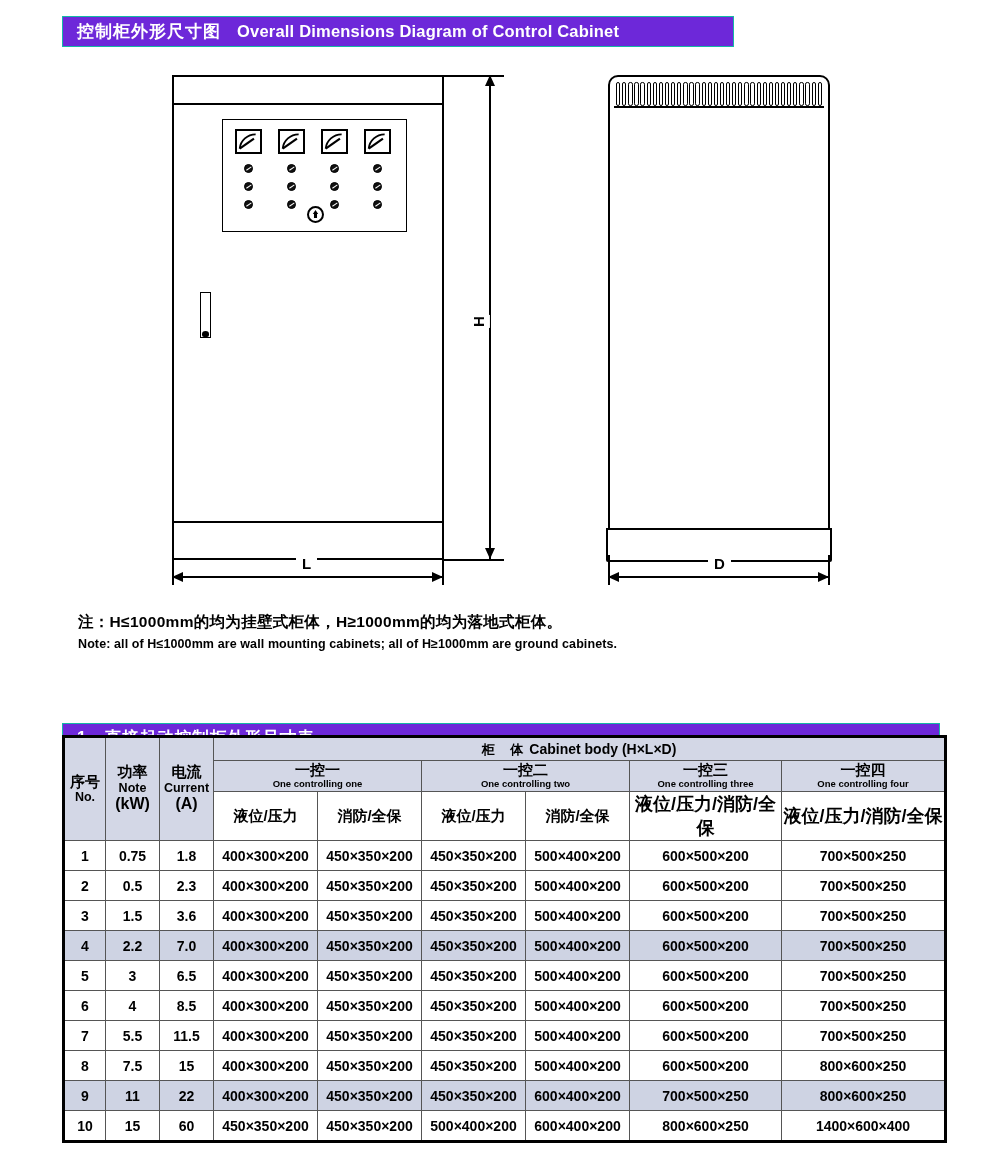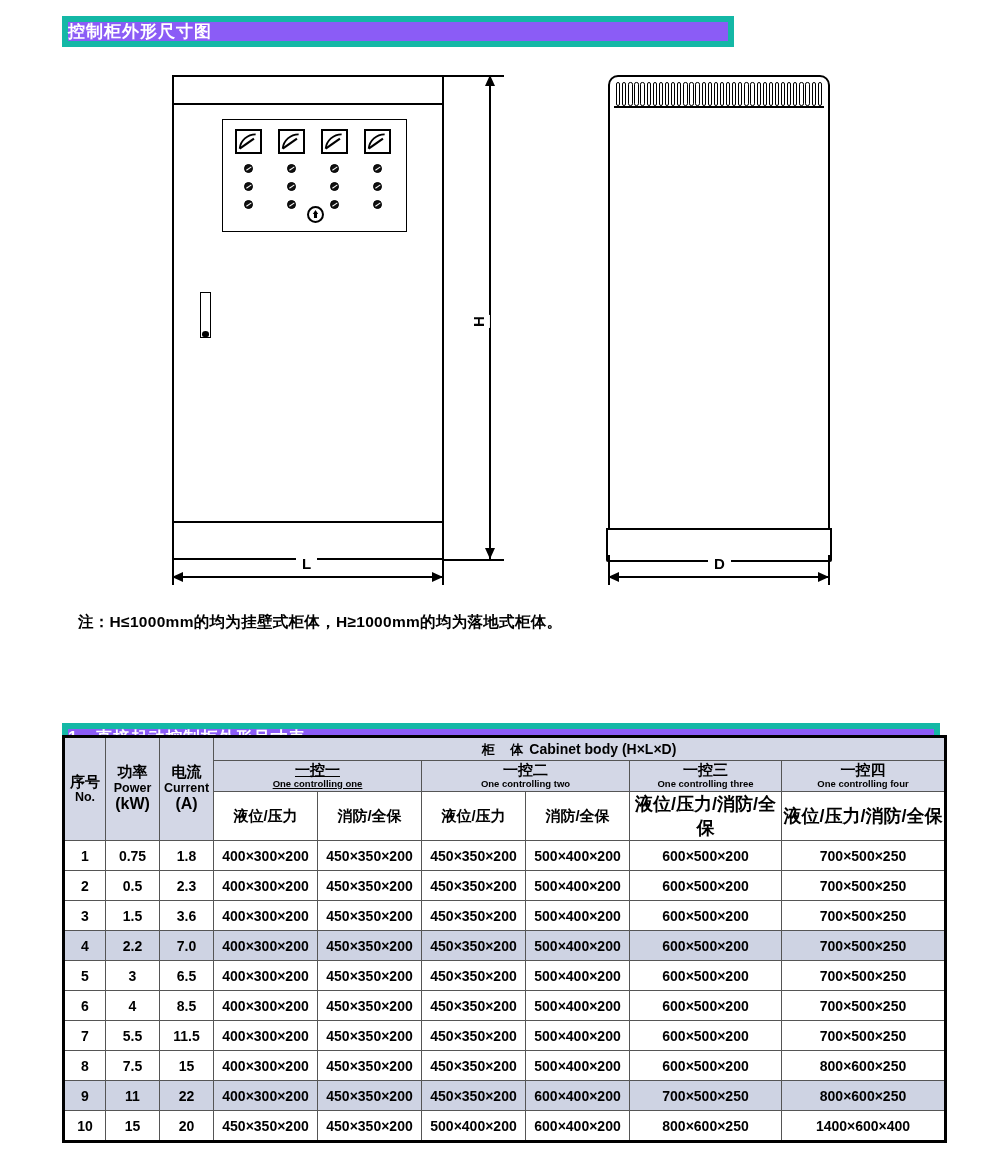--- a/index.html
+++ b/index.html
@@ -10,24 +10,25 @@
     width: 1000px; height: 1152px;
     position: relative;
     font-family: "Liberation Sans", "DejaVu Sans", sans-serif;
     color: #000;
     overflow: hidden;
   }
 
   
   .banner {
     position: absolute;
-    background: #8b5cf6;
-    border: 6px solid #14b8a6;
+    background: #6d28d9;
+    border: 1px solid #14b8a6;
     display: flex;
     align-items: center;
+    padding-left: 14px;
     box-sizing: border-box;
   }
   .banner .cn {
     color: #ffffff;
     font-size: 17px;
     font-weight: bold;
     letter-spacing: 1px;
     white-space: nowrap;
   }
   .banner .en {
@@ -266,20 +267,21 @@
   .c-cur  { width: 54px; }
   .c-d    { width: 104px; }
   .c-d3   { width: 152px; }
   .c-d4   { width: 164px; }
 </style>
 </head>
 <body>
 
 <div class="banner" id="banner-top">
   <span class="cn">控制柜外形尺寸图</span>
+  <span class="en">Overall Dimensions Diagram of Control Cabinet</span>
 </div>
 
 <div id="drawing">
 
   <div id="front-view">
     <div id="front-top-band"></div>
 
     <div id="control-panel">
 
       <div class="meter" style="left:12px;  top:9px;">
@@ -392,20 +394,21 @@
   <div class="ext" style="left:608px; top:500px; width:1.8px; height:30px;"></div>
   <div class="ext" style="left:828px; top:500px; width:1.8px; height:30px;"></div>
   <div class="dim-h" style="left:610px; top:521px; width:218px;"></div>
   <div class="arrowhead ah-left" style="left:608px; top:517px;"></div>
   <div class="arrowhead ah-right" style="left:818px; top:517px;"></div>
   <div id="dim-d-label" class="lbl">D</div>
 </div>
 
 <div id="note">
   <div class="note-cn">注：H≤1000mm的均为挂壁式柜体，H≥1000mm的均为落地式柜体。</div>
+  <div class="note-en">Note: all of H≤1000mm are wall mounting cabinets; all of H≥1000mm are ground cabinets.</div>
 </div>
 
 <div class="banner" id="banner-tbl">
   <span class="cn">1、直接起动控制柜外形尺寸表</span>
 </div>
 
 <table id="dims-table">
   <colgroup>
     <col class="c-no">
       <col class="c-pow">
@@ -418,34 +421,34 @@
       <col class="c-d4">
   </colgroup>
   <thead>
     <tr>
       <th rowspan="3">
         <span class="th-cn">序号</span>
         <span class="th-en">No.</span>
       </th>
       <th rowspan="3">
         <span class="th-cn">功率</span>
-        <span class="th-en">Power</span>
+        <span class="th-en">Note</span>
         <span class="th-unit">(kW)</span>
       </th>
       <th rowspan="3">
         <span class="th-cn">电流</span>
         <span class="th-en">Current</span>
         <span class="th-unit">(A)</span>
       </th>
       <th colspan="6" class="cabinet-body-cell">
         <span class="cb-cn">柜 体</span><span class="cb-en">Cabinet body (H×L×D)</span>
       </th>
     </tr>
     <tr>
-      <th colspan="2" style="height:30px;text-decoration:underline;">
+      <th colspan="2" style="height:30px;">
         <span class="th-cn">一控一</span>
         <span class="th-en-sm">One controlling one</span>
       </th>
       <th colspan="2">
         <span class="th-cn">一控二</span>
         <span class="th-en-sm">One controlling two</span>
       </th>
       <th>
         <span class="th-cn">一控三</span>
         <span class="th-en-sm">One controlling three</span>
@@ -560,21 +563,21 @@
         <td>400×300×200</td>
         <td>450×350×200</td>
         <td>450×350×200</td>
         <td>600×400×200</td>
         <td>700×500×250</td>
         <td>800×600×250</td>
       </tr>
       <tr>
         <td>10</td>
         <td>15</td>
-        <td>20</td>
+        <td>60</td>
         <td>450×350×200</td>
         <td>450×350×200</td>
         <td>500×400×200</td>
         <td>600×400×200</td>
         <td>800×600×250</td>
         <td>1400×600×400</td>
       </tr>
     </tbody>
 </table>
 

